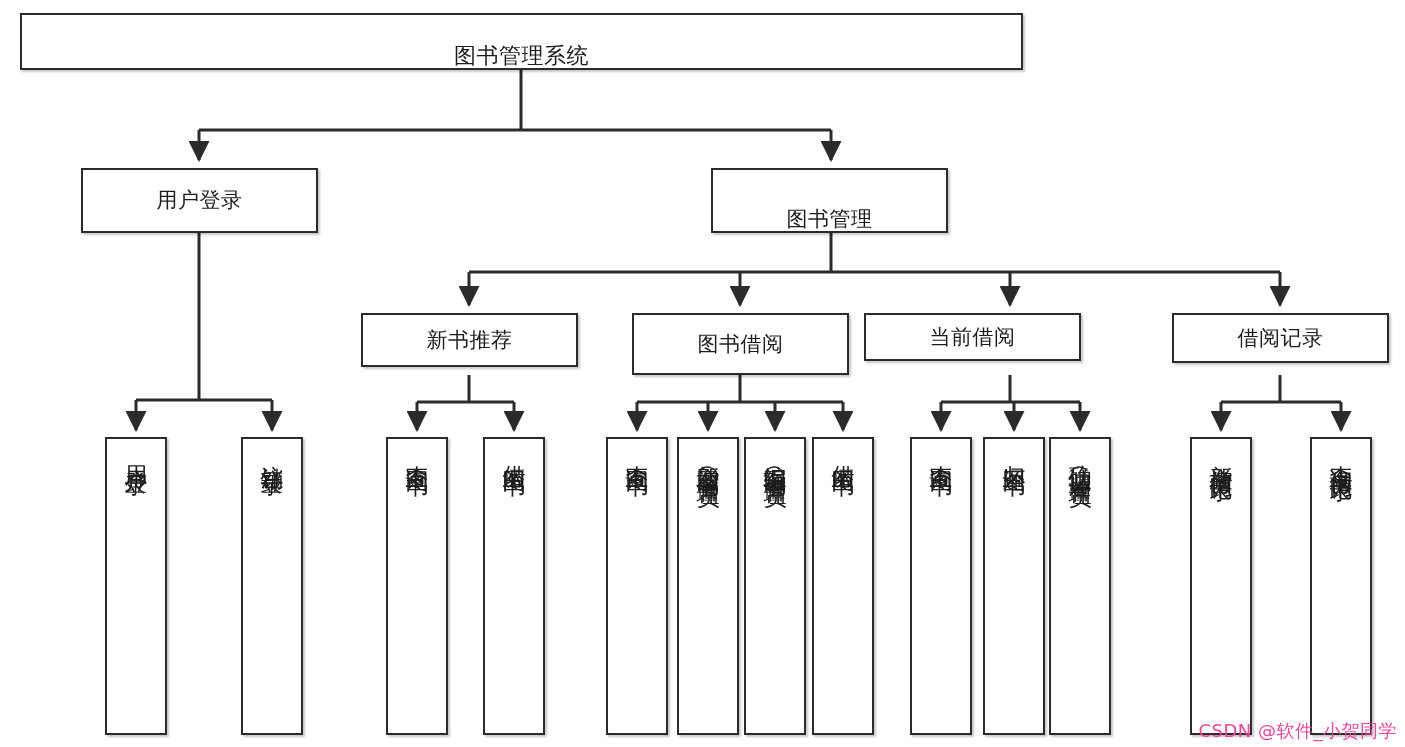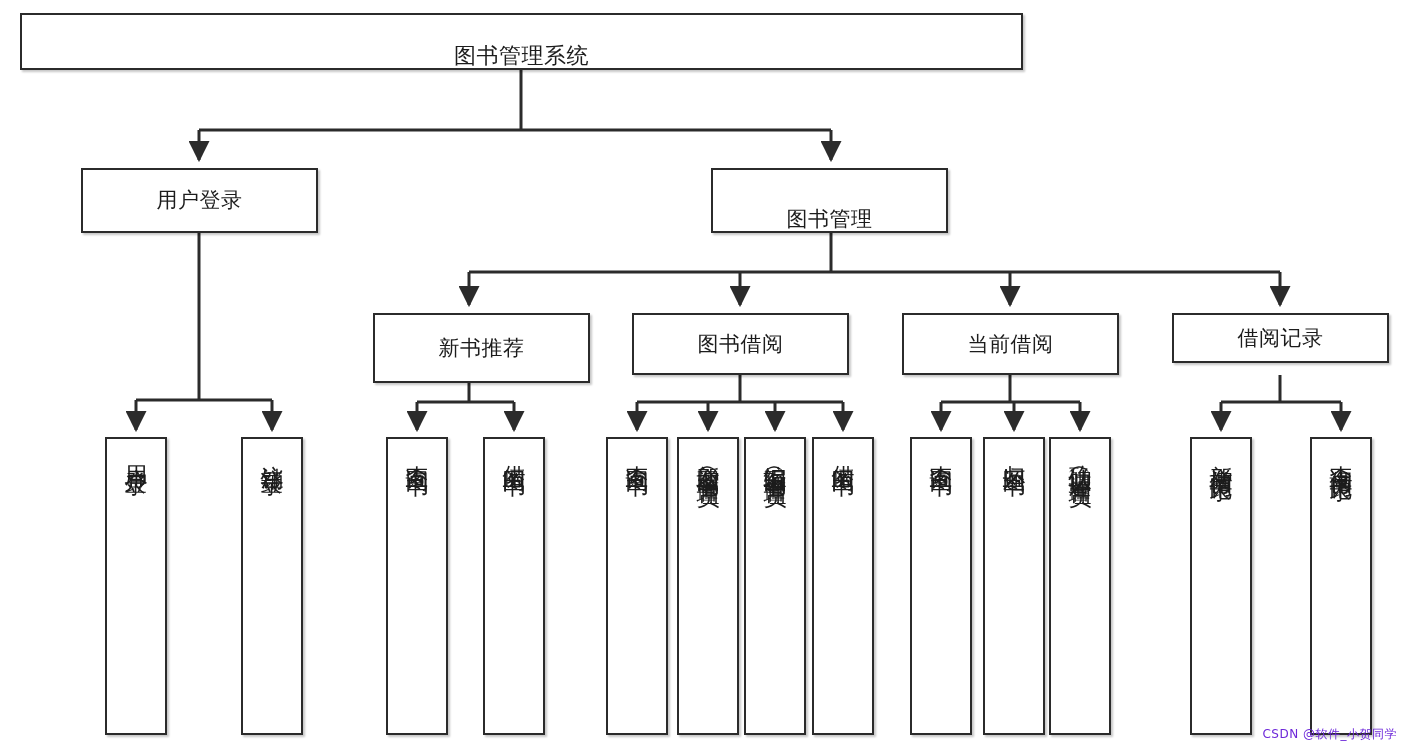--- a/index.html
+++ b/index.html
@@ -60,22 +60,22 @@
     text-orientation: upright;
     font-size: 23px;
     letter-spacing: 3px;
     line-height: 1;
     white-space: normal;
   }
   #watermark {
     position: absolute;
     right: 8px;
     bottom: 4px;
-    font-size: 12px;
-    color: #6d28d9;
+    font-size: 18px;
+    color: #ec4899;
     letter-spacing: 0.5px;
     user-select: none;
     pointer-events: none;
   }
 </style>
 </head>
 <body>
 
 <div id="diagram-root">
 
@@ -133,27 +133,27 @@
     <span class="label">图书管理系统</span>
   </div>
 
   <div class="node h" style="left: 81px; top: 168px; width: 237px; height: 65px;">
     <span class="label">用户登录</span>
   </div>
   <div class="node h" style="left: 711px; top: 168px; width: 237px; height: 65px; align-items: flex-end;">
     <span class="label">图书管理</span>
   </div>
 
-  <div class="node h" style="left: 361px; top: 313px; width: 217px; height: 70px; margin-left: 12px;">
+  <div class="node h" style="left: 361px; top: 313px; width: 217px; height: 54px;">
     <span class="label">新书推荐</span>
   </div>
   <div class="node h" style="left: 632px; top: 313px; width: 217px; height: 62px; text-align: right;">
     <span class="label">图书借阅</span>
   </div>
-  <div class="node h" style="left: 902px; top: 313px; width: 217px; height: 62px;">
+  <div class="node h" style="left: 864px; top: 313px; width: 217px; height: 48px;">
     <span class="label">当前借阅</span>
   </div>
   <div class="node h" style="left: 1172px; top: 313px; width: 217px; height: 50px;">
     <span class="label">借阅记录</span>
   </div>
 
   <div class="node v" style="left: 105px; top: 437px; width: 62px; height: 298px;">
     <span class="label">用户登录</span>
   </div>
   <div class="node v" style="left: 241px; top: 437px; width: 62px; height: 298px;">

